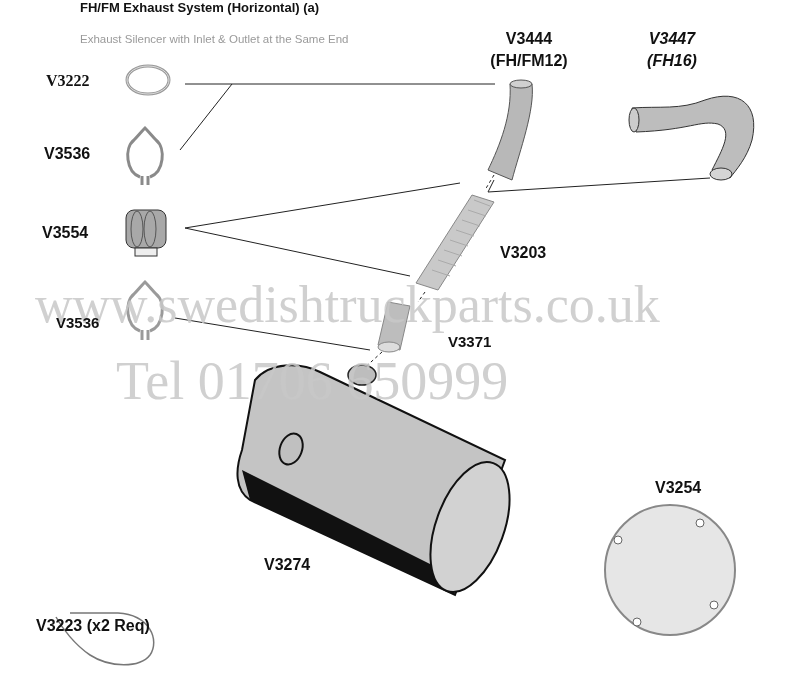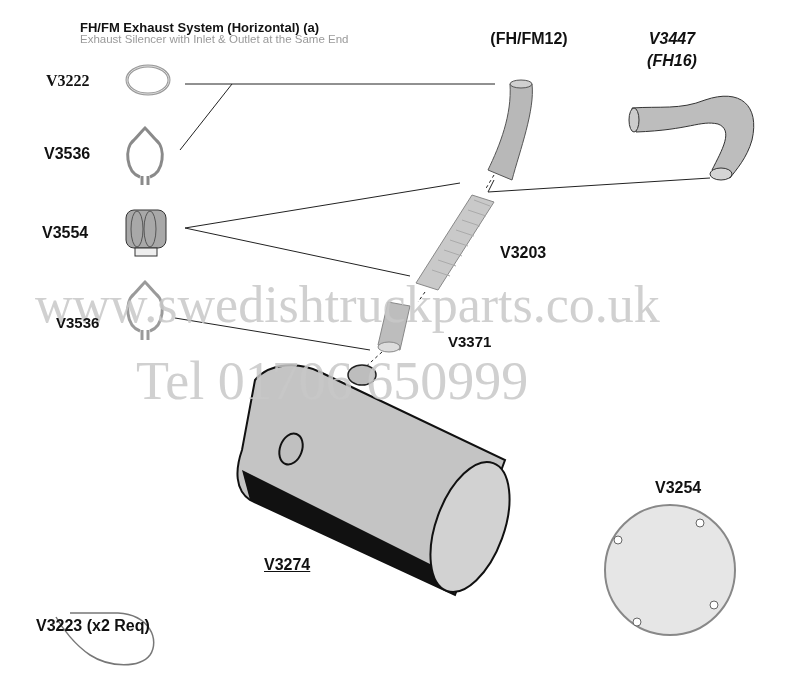--- a/index.html
+++ b/index.html
@@ -1,18 +1,18 @@
 <!DOCTYPE html>
 <html><head>
 <meta charset="utf-8">
 <style>
   html, body { margin:0; padding:0; background:#ffffff; }
   body { width:800px; height:694px; position:relative; overflow:hidden; font-family:"Liberation Sans", sans-serif; }
   .abs { position:absolute; }
-  .title { left:80px; top:20px; font-size:13px; font-weight:bold; color:#111; white-space:nowrap; }
+  .title { left:80px; top:0; font-size:13px; font-weight:bold; color:#111; white-space:nowrap; }
   .subtitle { left:80px; top:33px; font-size:11.5px; color:#9a9a9a; white-space:nowrap; }
   .lbl { font-weight:bold; font-size:16px; color:#111; white-space:nowrap; }
   .lbl-c { text-align:center; line-height:22px; }
   svg.diagram { position:absolute; left:0; top:0; }
   .wm { color:#c8c8c8; font-family:"Liberation Serif", serif; white-space:nowrap; opacity:0.85; }
 </style>
 </head>
 <body>
 
 <div class="abs title">FH/FM Exhaust System (Horizontal) (a)</div>
@@ -92,32 +92,33 @@
     <circle cx="714" cy="605" r="4" fill="#fff" stroke="#666"></circle>
     <circle cx="637" cy="622" r="4" fill="#fff" stroke="#666"></circle>
   </g>
 
   <g fill="none" stroke="#777" stroke-width="1.5">
     <path d="M70 613 L118 613 C150 615 160 640 150 655 C140 668 110 668 90 655 C75 645 62 628 56 617"></path>
   </g>
 </svg>
 
 <div class="abs wm" style="left:25px;top:275px;font-size:52px;margin-left:10px;">www.swedishtruckparts.co.uk</div>
-<div class="abs wm" style="left:136px;top:350px;font-size:54px;">Tel  01706 650999</div>
+<div class="abs wm" style="left:116px;top:350px;font-size:54px;">Tel  01706 650999</div>
 
 <div class="abs lbl" style="left:46px;top:72px;font-family:Liberation Serif, serif;">V3222</div>
 <div class="abs lbl" style="left:44px;top:145px;">V3536</div>
 <div class="abs lbl" style="left:42px;top:224px;">V3554</div>
 <div class="abs lbl" style="left:56px;top:314px;font-size:15px;">V3536</div>
 
 <div class="abs lbl lbl-c" style="left:474px;top:28px;width:110px;">
+  <div>V3444</div>
   <div>(FH/FM12)</div>
 </div>
 <div class="abs lbl lbl-c" style="left:627px;top:28px;width:90px;font-style:italic;">
   <div>V3447</div>
   <div>(FH16)</div>
 </div>
 
 <div class="abs lbl" style="left:500px;top:244px;">V3203</div>
 <div class="abs lbl" style="left:448px;top:333px;font-size:15px;">V3371</div>
-<div class="abs lbl" style="left:264px;top:556px;text-decoration:underline;">V3274</div>
+<div class="abs lbl" style="left:264px;top:556px;">V3274</div>
 <div class="abs lbl" style="left:640px;top:479px;margin-left:15px;">V3254</div>
 <div class="abs lbl" style="left:36px;top:581px;margin-top:36px;">V3223 (x2 Req)</div>
 
 </body></html>

